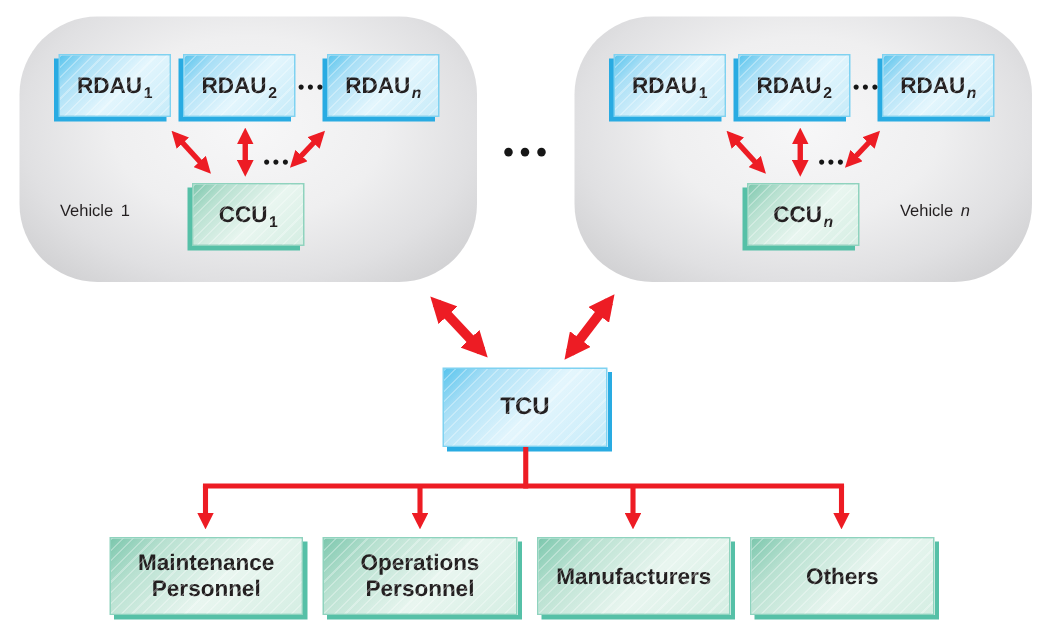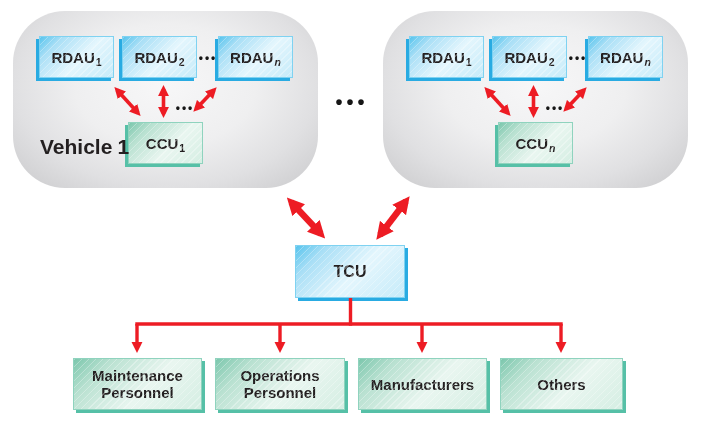--- a/index.html
+++ b/index.html
@@ -49,21 +49,21 @@
   .dest { top:358px; height:52px; flex-direction:column; line-height:17px; text-align:center; box-shadow:3px 3px 0 #56C0A7; }
 
   .rdau { top:25px; width:75px; height:42px; }
   .rdau-1 { left:26px; } .rdau-2 { left:109px; } .rdau-n { left:205px; }
   .ccu  { left:115px; top:111px; width:75px; height:42px; }
 
   .sub { font-size:10.5px; margin-left:1px; align-self:center; transform:translateY(5px); }
   .it  { font-style:italic; }
 
   .vlabel {
-    position:absolute; top:124px; font-size:21px; font-weight:bold; color:#231F20; z-index:2;
+    position:absolute; top:124px; font-size:11px; font-weight:normal; color:#231F20; z-index:2;
     white-space:nowrap;
   }
   .vlabel-left  { left:27px; }
   .vlabel-right { left:217px; }
   .vlabel .num { margin-left:5px; }
 
   .dots { position:absolute; color:#161616; font-weight:bold; text-align:center; z-index:11; line-height:1; }
   .dots-row  { top:41px;  left:181px; width:28px; font-size:12px; letter-spacing:2px; }
   .dots-link { top:91px;  left:158px; width:28px; font-size:12px; letter-spacing:2px; }
   .dots-sep  { top:92px;  left:330px; width:44px; font-size:20px; letter-spacing:4px; }
@@ -150,20 +150,23 @@
     <div class="dots dots-row">•••</div>
     <div class="box blue rdau rdau-n">
       <span>RDAU</span>
         <span class="sub it">n</span>
     </div>
     <div class="dots dots-link">•••</div>
     <div class="box green ccu">
       <span>CCU</span>
         <span class="sub it">n</span>
     </div>
+    <div class="vlabel vlabel-right">
+      <span>Vehicle</span><span class="num it">n</span>
+    </div>
   </div>
 
   <div class="box blue tcu">
     <span>TCU</span>
   </div>
 
   <div class="box green dest d1">
     <span>Maintenance</span>
     <span>Personnel</span>
   </div>

